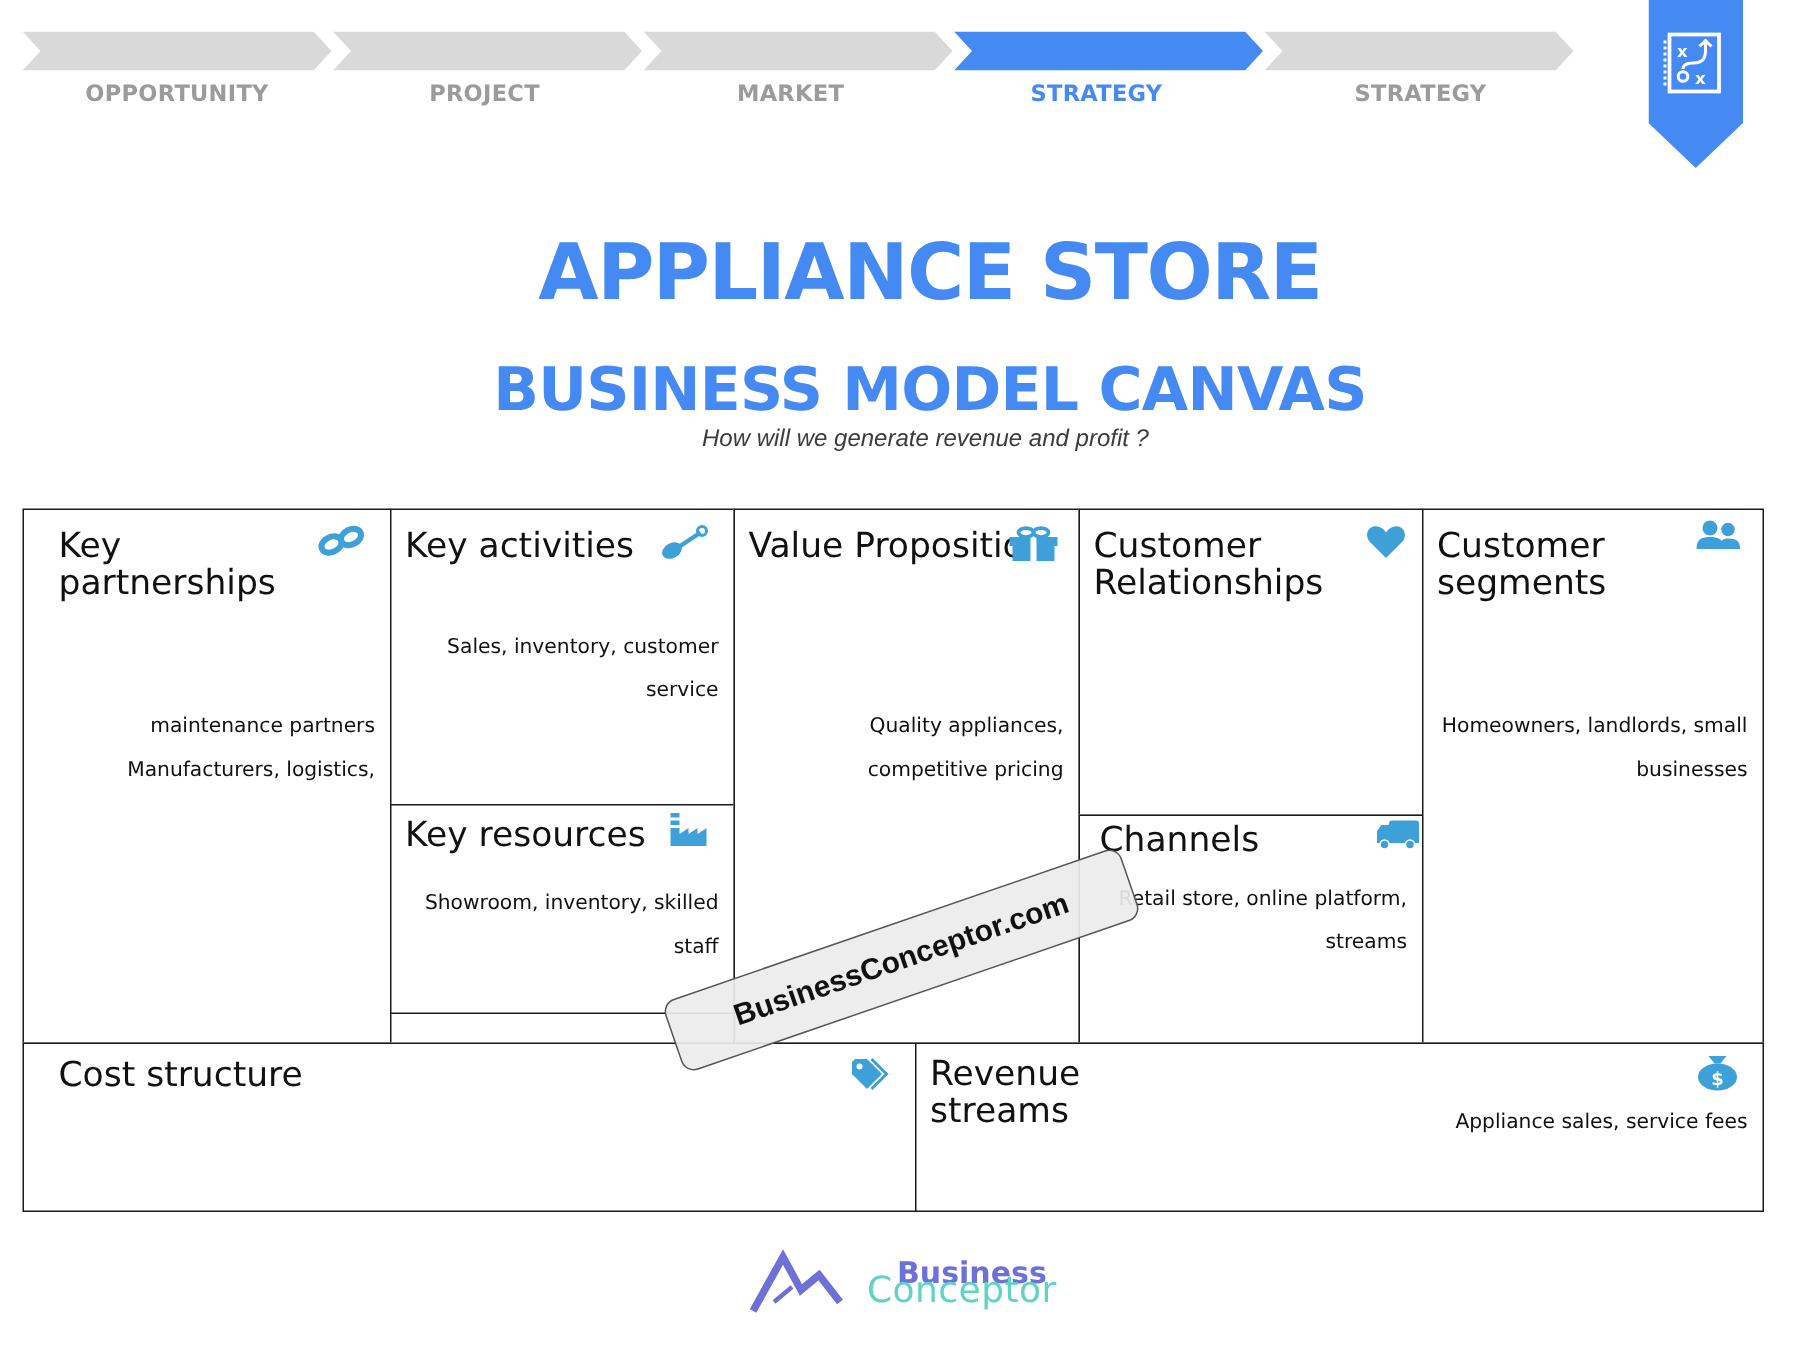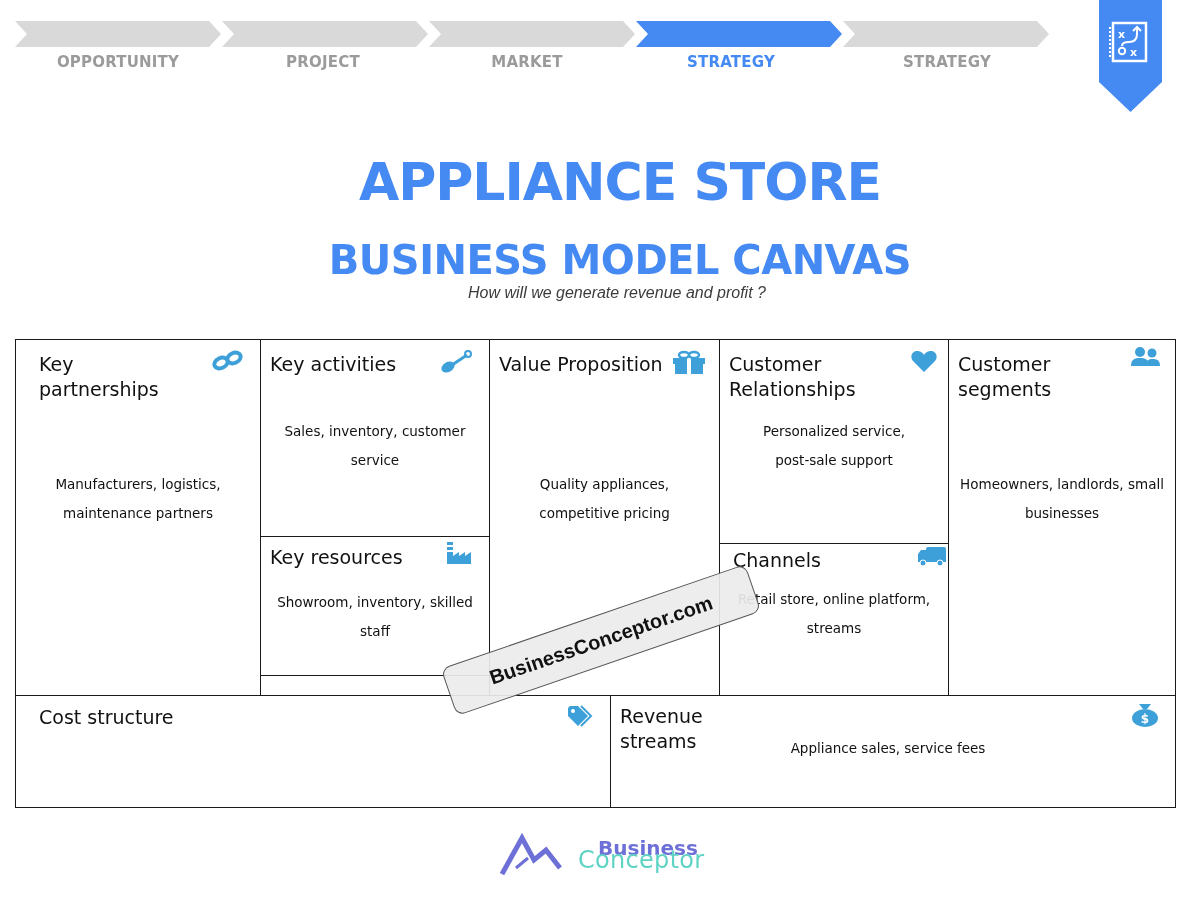--- a/index.html
+++ b/index.html
@@ -13,22 +13,22 @@
 
   .badge { position:absolute; left:1099px; top:0; width:63px; height:112px; }
 
   .title { position:absolute; left:0; width:1240px; text-align:center; color:#4589f3; font-family:"DejaVu Sans", sans-serif; font-weight:bold; }
   .title1 { top:152px; font-size:52px; letter-spacing:-1px; }
   .title2 { top:237px; font-size:40px; letter-spacing:-0.5px; }
   .subtitle { position:absolute; top:284px; left:0; width:1234px; text-align:center; font-style:italic; font-size:16px; color:#3c3c3c; font-family:"Liberation Sans", sans-serif; }
 
   .canvas { position:absolute; left:15px; top:339px; width:1161px; height:469px; }
   .cell { position:absolute; border:1px solid #1a1a1a; box-sizing:border-box; background:#fff; }
-  .cell-title { position:absolute; left:23px; top:12px; font-family:"DejaVu Sans", sans-serif; font-size:19px; color:#111; line-height:25px; font-weight:normal; }
-  .cell-body { position:absolute; left:0; right:0; text-align:center; font-family:"DejaVu Sans", sans-serif; font-size:13.5px; color:#111; line-height:29px; padding:0 10px; box-sizing:border-box; }
+  .cell-title { position:absolute; left:23px; top:12px; font-family:"DejaVu Sans", sans-serif; font-size:23px; color:#111; line-height:25px; font-weight:normal; }
+  .cell-body { position:absolute; left:0; right:0; text-align:right; font-family:"DejaVu Sans", sans-serif; font-size:13.5px; color:#111; line-height:29px; padding:0 10px; box-sizing:border-box; }
   .cell-icon { position:absolute; width:34px; height:26px; }
   .cell-icon svg { display:block; }
 
   .watermark { position:absolute; left:440px; top:615px; width:322px; height:50px; transform:rotate(-19deg); transform-origin:center; background:rgba(236,236,236,0.92); border:1px solid #555; border-radius:9px; box-sizing:border-box; display:flex; align-items:center; justify-content:center; font-family:"Liberation Sans", sans-serif; font-weight:bold; font-size:20px; color:#111; }
 
   .footer-logo { position:absolute; left:500px; top:830px; width:210px; height:48px; }
   .logo-top { position:absolute; left:98px; top:6px; font-family:"DejaVu Sans", sans-serif; font-weight:bold; font-size:20px; color:#6d70d6; }
   .logo-bottom { position:absolute; left:78px; top:16px; font-family:"DejaVu Sans", sans-serif; font-size:24px; color:#5fd3c4; letter-spacing:0.3px; }
 </style>
 </head>
@@ -93,22 +93,22 @@
     </div>
     <div class="cell-icon" style="left:194px;top:9px">
       <svg width="36" height="24">
           <g fill="none" stroke="#3ea0d8" stroke-width="4">
             <ellipse cx="11" cy="14" rx="7" ry="5" transform="rotate(-25 11 14)"></ellipse>
             <ellipse cx="24" cy="9" rx="7" ry="5" transform="rotate(-25 24 9)"></ellipse>
           </g>
         </svg>
     </div>
     <div class="cell-body" style="top:130px">
+      <div>maintenance partners</div>
       <div>Manufacturers, logistics,</div>
-      <div>maintenance partners</div>
     </div>
   </div>
 
   <div class="cell" style="left:245px;top:0;width:230px;height:204px">
     <div class="cell-title" style="left:9px">Key activities</div>
     <div class="cell-icon" style="left:178px;top:9px">
       <svg width="36" height="24">
           <line x1="10" y1="18" x2="28" y2="6" stroke="#3ea0d8" stroke-width="3"></line>
           <ellipse cx="9" cy="18" rx="7" ry="5" transform="rotate(-30 9 18)" fill="#3ea0d8"></ellipse>
           <circle cx="29" cy="5" r="3" fill="none" stroke="#3ea0d8" stroke-width="2"></circle>
@@ -155,24 +155,20 @@
   <div class="cell" style="left:704px;top:0;width:230px;height:205px">
     <div class="cell-title" style="left:9px">
       <div>Customer</div>
       <div>Relationships</div>
     </div>
     <div class="cell-icon" style="left:190px;top:10px">
       <svg width="30" height="24">
           <path d="M14 22 L3 11 C-1 6 3 0 8 1 C11 1.5 13 3 14 5 C15 3 17 1.5 20 1 C25 0 29 6 25 11 Z" fill="#3ea0d8"></path>
         </svg>
     </div>
-    <div class="cell-body" style="top:77px">
-      <div>Personalized service,</div>
-      <div>post-sale support</div>
-    </div>
   </div>
 
   <div class="cell" style="left:704px;top:204px;width:230px;height:153px">
     <div class="cell-title" style="left:13px;top:4px">Channels</div>
     <div class="cell-icon" style="left:196px;top:0px">
       <svg width="32" height="24">
           <rect x="10" y="3" width="20" height="13" rx="2" fill="#3ea0d8"></rect>
           <path d="M2 16 L2 10 L5 6 L10 6 L10 16 Z" fill="#3ea0d8"></path>
           <rect x="2" y="14" width="28" height="4" fill="#3ea0d8"></rect>
           <circle cx="7" cy="19" r="3" fill="#3ea0d8" stroke="#fff" stroke-width="1"></circle>

